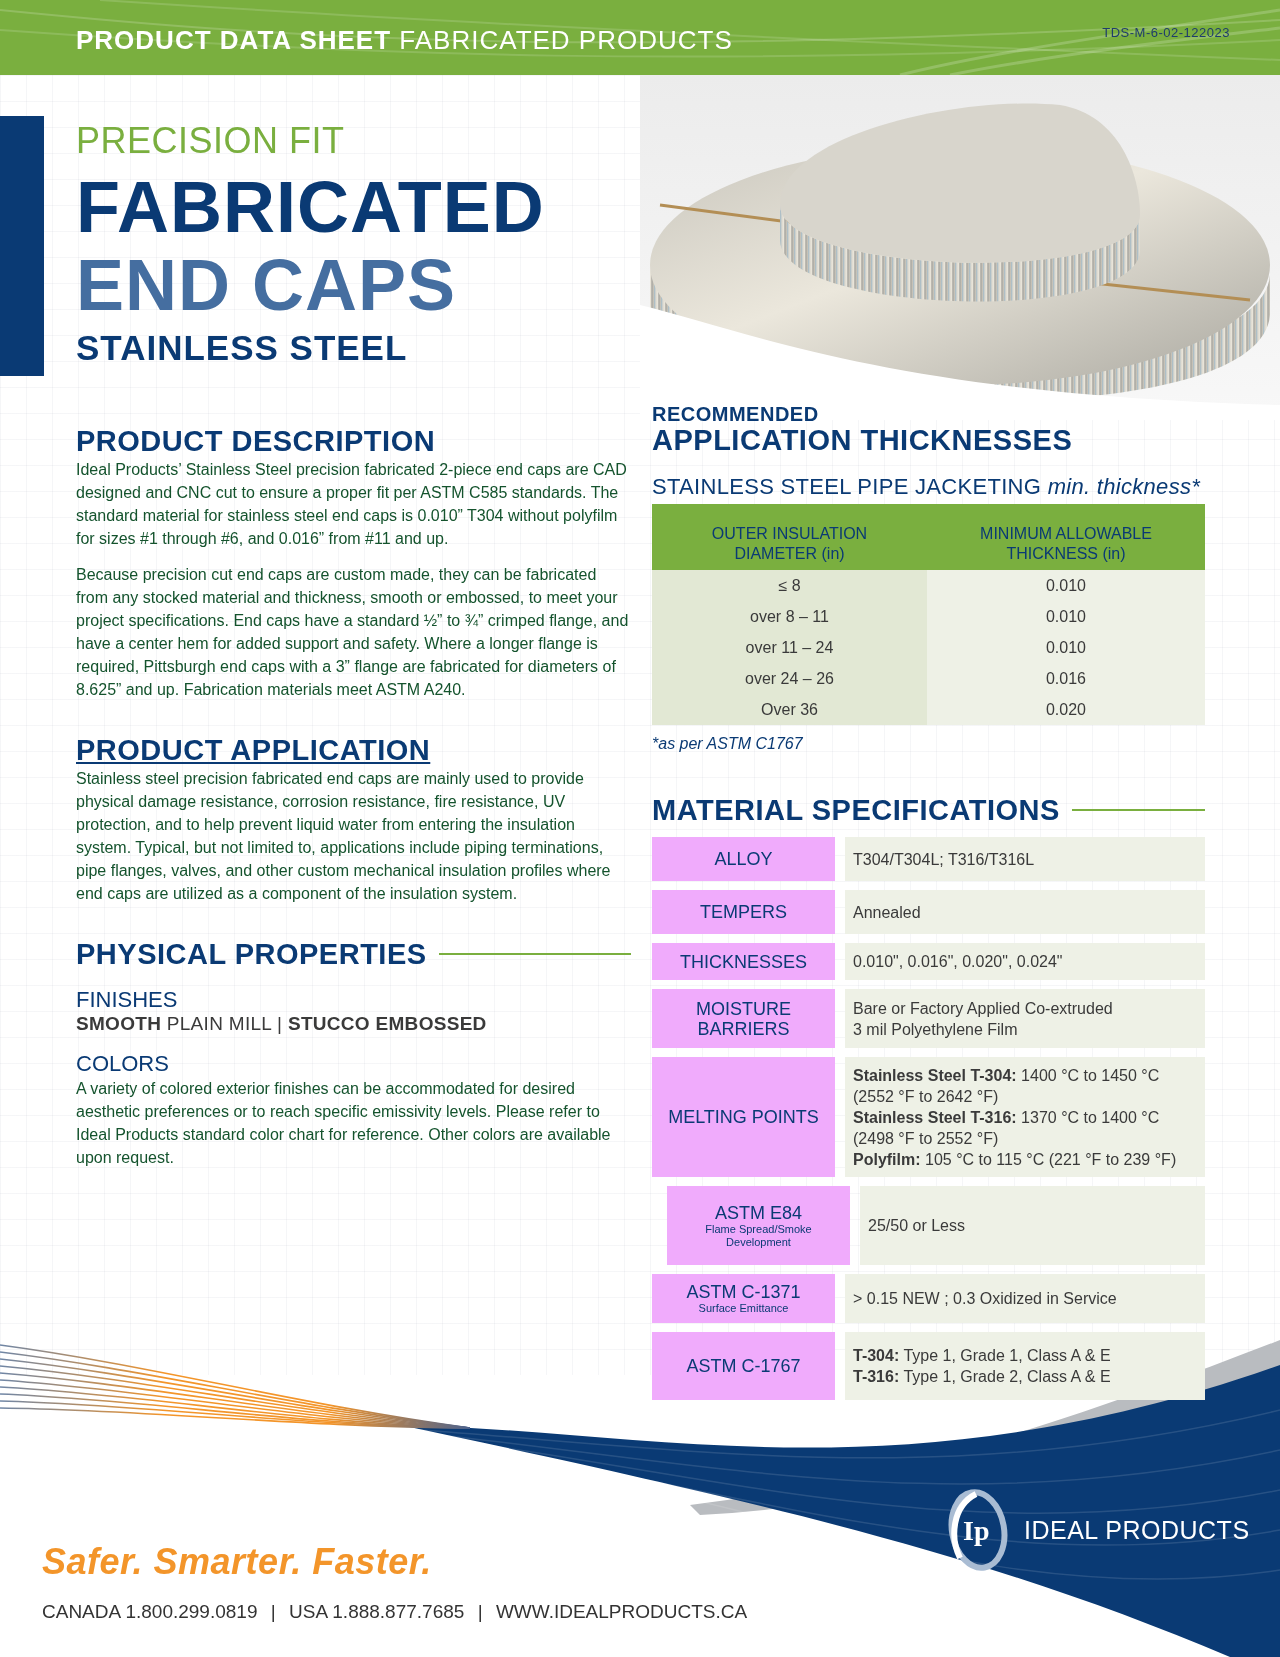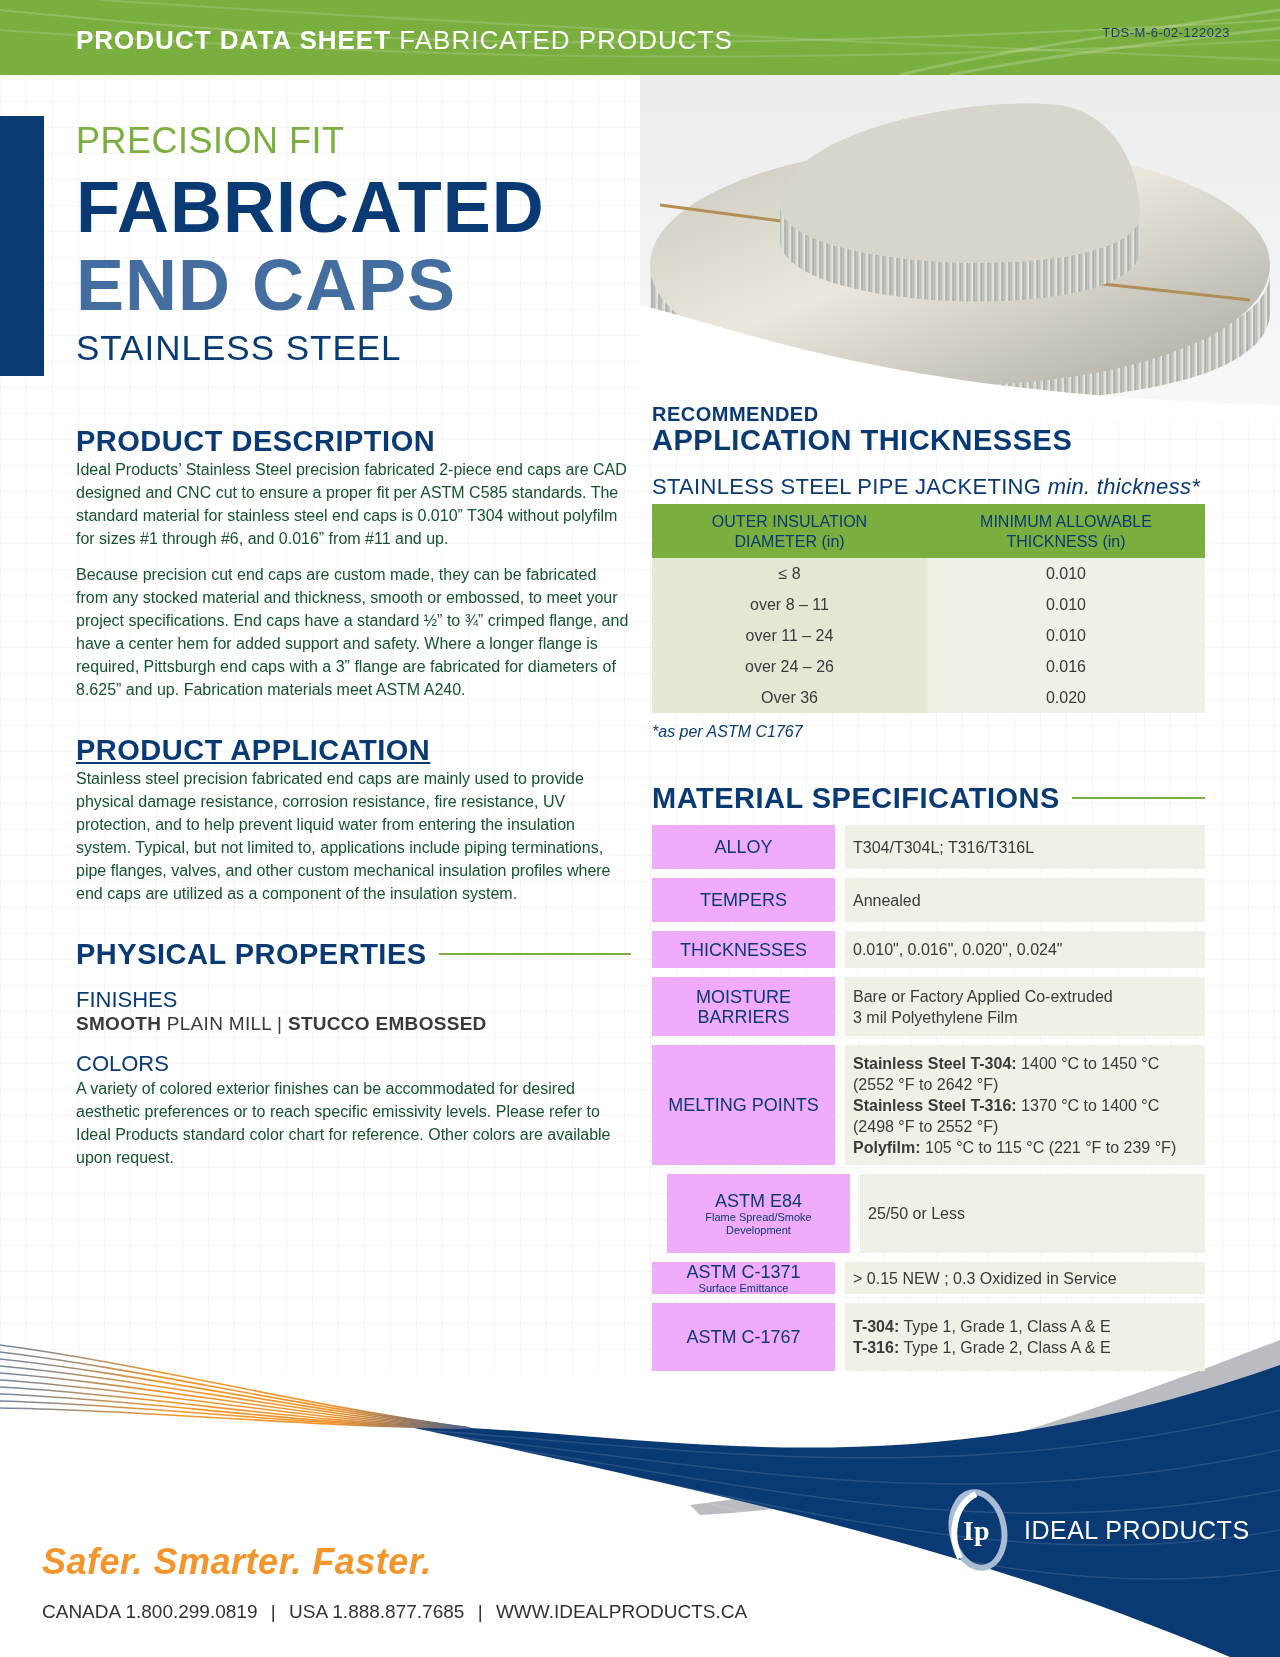--- a/index.html
+++ b/index.html
@@ -34,21 +34,21 @@
   }
 
   
   .accent-bar { position: absolute; left: 0; top: 116px; width: 44px; height: 260px; background: #0a3a74; z-index: 2; }
 
   
   .hero { position: absolute; left: 76px; top: 120px; z-index: 3; }
   .hero .kicker { font-size: 36px; color: #7aaf3f; letter-spacing: 0.5px; }
   .hero .title1 { font-size: 72px; font-weight: bold; color: #0a3a74; line-height: 78px; margin-top: 6px; letter-spacing: 1px; }
   .hero .title2 { font-size: 72px; font-weight: bold; color: #456ea0; line-height: 78px; letter-spacing: 1px; }
-  .hero .subtitle { font-size: 35px; font-weight: normal; color: #0a3a74; margin-top: 4px; letter-spacing: 1px; }
+  .hero .subtitle { font-size: 35px; font-weight: bold; color: #0a3a74; margin-top: 4px; letter-spacing: 1px; }
 
   
   .photo-wrap { position: absolute; left: 640px; top: 75px; width: 640px; height: 345px; z-index: 1; overflow: hidden; }
 
   
   .left-col { position: absolute; left: 76px; top: 424px; width: 555px; z-index: 3; }
   .sec-h { font-size: 29px; font-weight: bold; color: #0a3a74; letter-spacing: 0.5px; line-height: 34px; }
   .body-p { font-size: 16px; line-height: 23px; color: #14532d; }
   .gap-p { margin-top: 13px; }
   .sec-line { display: flex; align-items: center; }
@@ -57,21 +57,21 @@
   .finishes-line { font-size: 19px; color: #3a3a3a; letter-spacing: 0.3px; }
   .finishes-line b { font-weight: bold; }
 
   
   .right-col { position: absolute; left: 652px; top: 404px; width: 553px; z-index: 3; }
   .rec-small { font-size: 20px; font-weight: bold; color: #0a3a74; line-height: 20px; letter-spacing: 0.5px; }
   .rec-big { font-size: 29px; font-weight: bold; color: #0a3a74; line-height: 32px; letter-spacing: 0.5px; }
   .jacket-title { font-size: 22px; color: #0a3a74; margin-top: 18px; letter-spacing: 0.3px; }
   .jacket-title i { font-style: italic; }
   table.thk { width: 553px; border-collapse: collapse; margin-top: 4px; }
-  table.thk th { background: #7aaf3f; color: #0a3a74; font-weight: normal; font-size: 16px; line-height: 20px; padding: 8px 0 6px; text-align: center; }
+  table.thk th { background: #7aaf3f; color: #0a3a74; font-weight: normal; font-size: 16px; line-height: 20px; padding: 20px 0 6px; text-align: center; }
   table.thk td { font-size: 16px; color: #3a3a3a; text-align: center; height: 31px; }
   table.thk td.c1 { background: #e2e8d4; width: 275px; }
   table.thk td.c2 { background: #eef1e6; }
   .footnote { font-size: 16px; font-style: italic; color: #0a3a74; margin-top: 10px; }
 
   .mat-head { margin-top: 40px; }
   .spec-list { margin-top: 10px; }
   .spec-row { display: flex; margin-bottom: 9px; }
   .spec-label { width: 183px; background: #f0abfc; color: #0a3a74; display: flex; flex-direction: column; justify-content: center; align-items: center; text-align: center; font-size: 18px; line-height: 20px; }
   .spec-label small { font-size: 11px; line-height: 13px; display: block; }
@@ -260,21 +260,21 @@
         <div><b>Polyfilm:</b><span> 105 °C to 115 °C (221 °F to 239 °F)</span></div>
       </div>
     </div>
     <div class="spec-row" style="height:79px;padding-left:15px;">
       <div class="spec-label">
         <span>ASTM E84</span>
         <small style="width:120px;">Flame Spread/Smoke Development</small>
       </div>
       <div class="spec-value">25/50 or Less</div>
     </div>
-    <div class="spec-row" style="height:32px;">
+    <div class="spec-row" style="height:49px;">
       <div class="spec-label">
         <span>ASTM C-1371</span>
         <small>Surface Emittance</small>
       </div>
       <div class="spec-value">&gt; 0.15 NEW ; 0.3 Oxidized in Service</div>
     </div>
     <div class="spec-row" style="height:68px;">
       <div class="spec-label">ASTM C-1767</div>
       <div class="spec-value">
         <div><b>T-304:</b><span> Type 1, Grade 1, Class A &amp; E</span></div>

